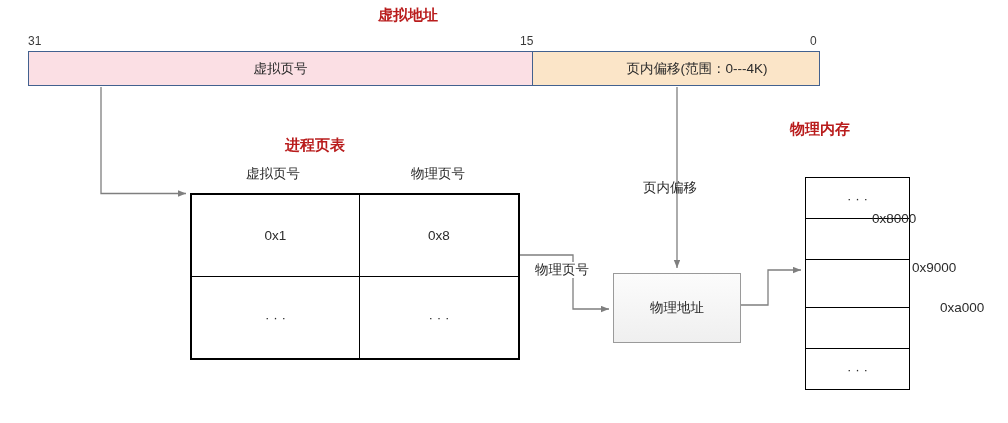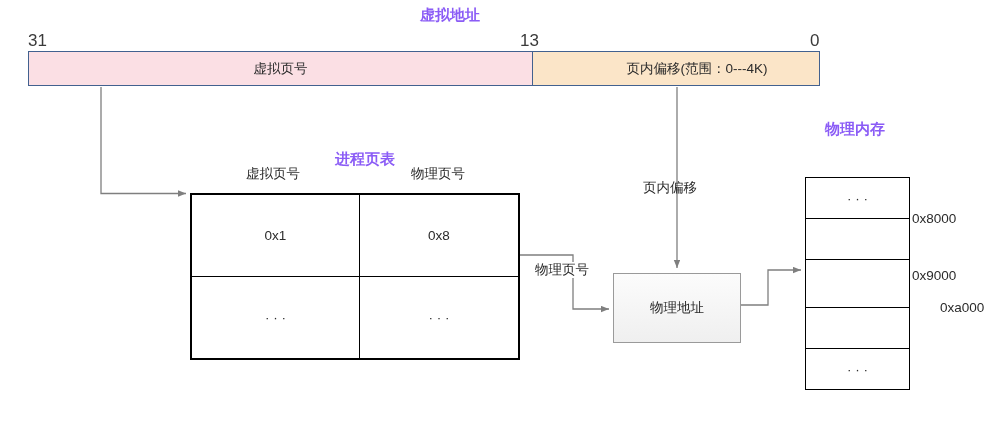--- a/index.html
+++ b/index.html
@@ -16,33 +16,33 @@
     height: 423px;
     background: #ffffff;
     overflow: hidden;
   }
 
   
   .abs { position: absolute; }
   .title {
     font-weight: bold;
     font-size: 15px;
-    color: #8b5cf6;
-    text-align: center;
+    color: #b91c1c;
+    text-align: left;
     white-space: nowrap;
     line-height: 18px;
   }
   .lbl {
     font-size: 13.5px;
     color: #2b2b2b;
     white-space: nowrap;
     line-height: 16px;
   }
   .bitnum {
-    font-size: 17px;
+    font-size: 12px;
     color: #3a3a3a;
     white-space: nowrap;
     line-height: 14px;
   }
 
   
   #va-bar {
     left: 28px;
     top: 51px;
     width: 792px;
@@ -164,33 +164,33 @@
     <path d="M677,87 L677,268" fill="none" stroke="#7f7f7f" stroke-width="1.3" marker-end="url(#arw)"></path>
 
     <path d="M520,255 L573,255 L573,309 L609,309" fill="none" stroke="#7f7f7f" stroke-width="1.3" marker-end="url(#arw)"></path>
 
     <path d="M741,305 L768,305 L768,270 L801,270" fill="none" stroke="#7f7f7f" stroke-width="1.3" marker-end="url(#arw)"></path>
   </svg>
 
   <div class="abs title" style="left:378px; top:6px; width:144px;">虚拟地址</div>
 
   <div class="abs bitnum" style="left:28px; top:34px;">31</div>
-  <div class="abs bitnum" style="left:520px; top:34px;">13</div>
+  <div class="abs bitnum" style="left:520px; top:34px;">15</div>
   <div class="abs bitnum" style="left:810px; top:34px;">0</div>
 
   <div class="abs" id="va-bar">
     <div id="va-vpn">
       <span class="va-text">虚拟页号</span>
     </div>
     <div id="va-off">
       <span class="va-text">页内偏移(范围：0---4K)</span>
     </div>
   </div>
 
-  <div class="abs title" style="left:295px; top:136px; width:140px;margin-top:14px;">进程页表</div>
+  <div class="abs title" style="left:285px; top:136px; width:140px;">进程页表</div>
 
   <div class="abs lbl" style="left:190px; top:166px; width:166px; text-align:center;">虚拟页号</div>
   <div class="abs lbl" style="left:356px; top:166px; width:164px; text-align:center;">物理页号</div>
 
   <div class="abs" id="page-table">
     <table>
       <tbody>
         <tr>
           <td style="width:165px;">0x1</td>
           <td>0x8</td>
@@ -213,17 +213,17 @@
   </div>
 
   <div class="abs" id="phys-mem">
     <div class="mrow" style="height:41px;">· · ·</div>
     <div class="mrow" style="height:41px;"></div>
     <div class="mrow" style="height:48px;"></div>
     <div class="mrow" style="height:41px;"></div>
     <div class="mrow" style="height:40px;">· · ·</div>
   </div>
 
-  <div class="abs lbl" style="left:912px; top:211px;">0x8000</div>
-  <div class="abs lbl" style="left:912px; top:268px;text-align:center;">0x9000</div>
+  <div class="abs lbl" style="left:872px; top:211px;">0x8000</div>
+  <div class="abs lbl" style="left:912px; top:260px;text-align:center;">0x9000</div>
   <div class="abs lbl" style="left:940px; top:300px;">0xa000</div>
 
 </div>
 
 </body></html>

